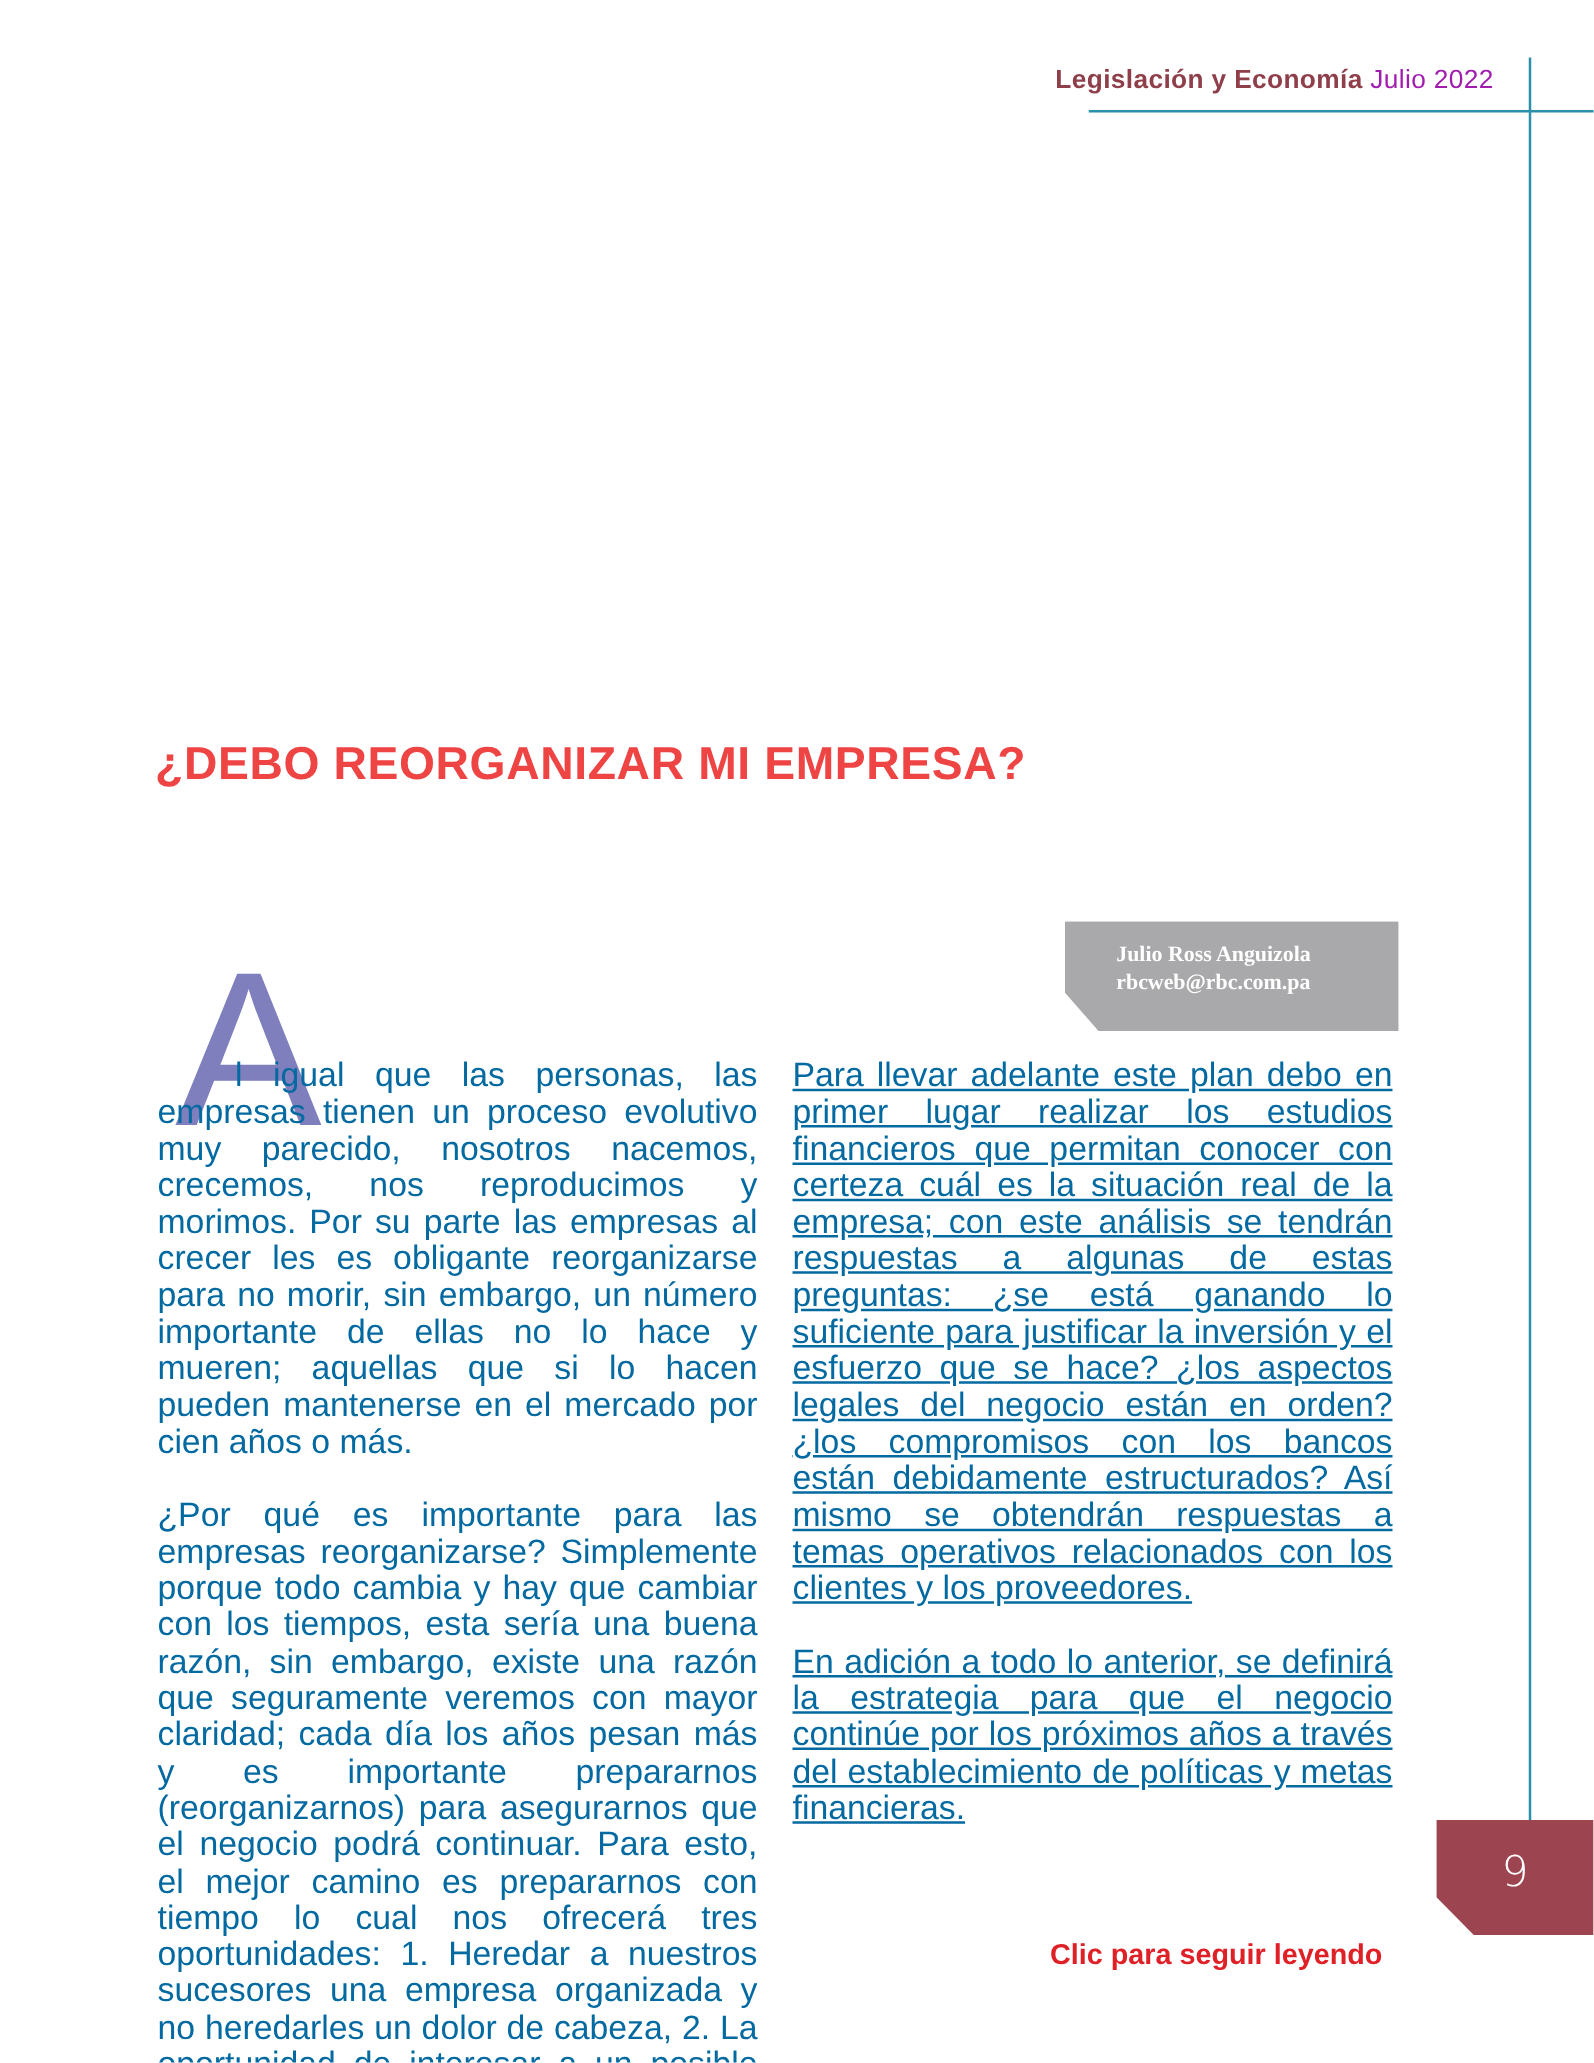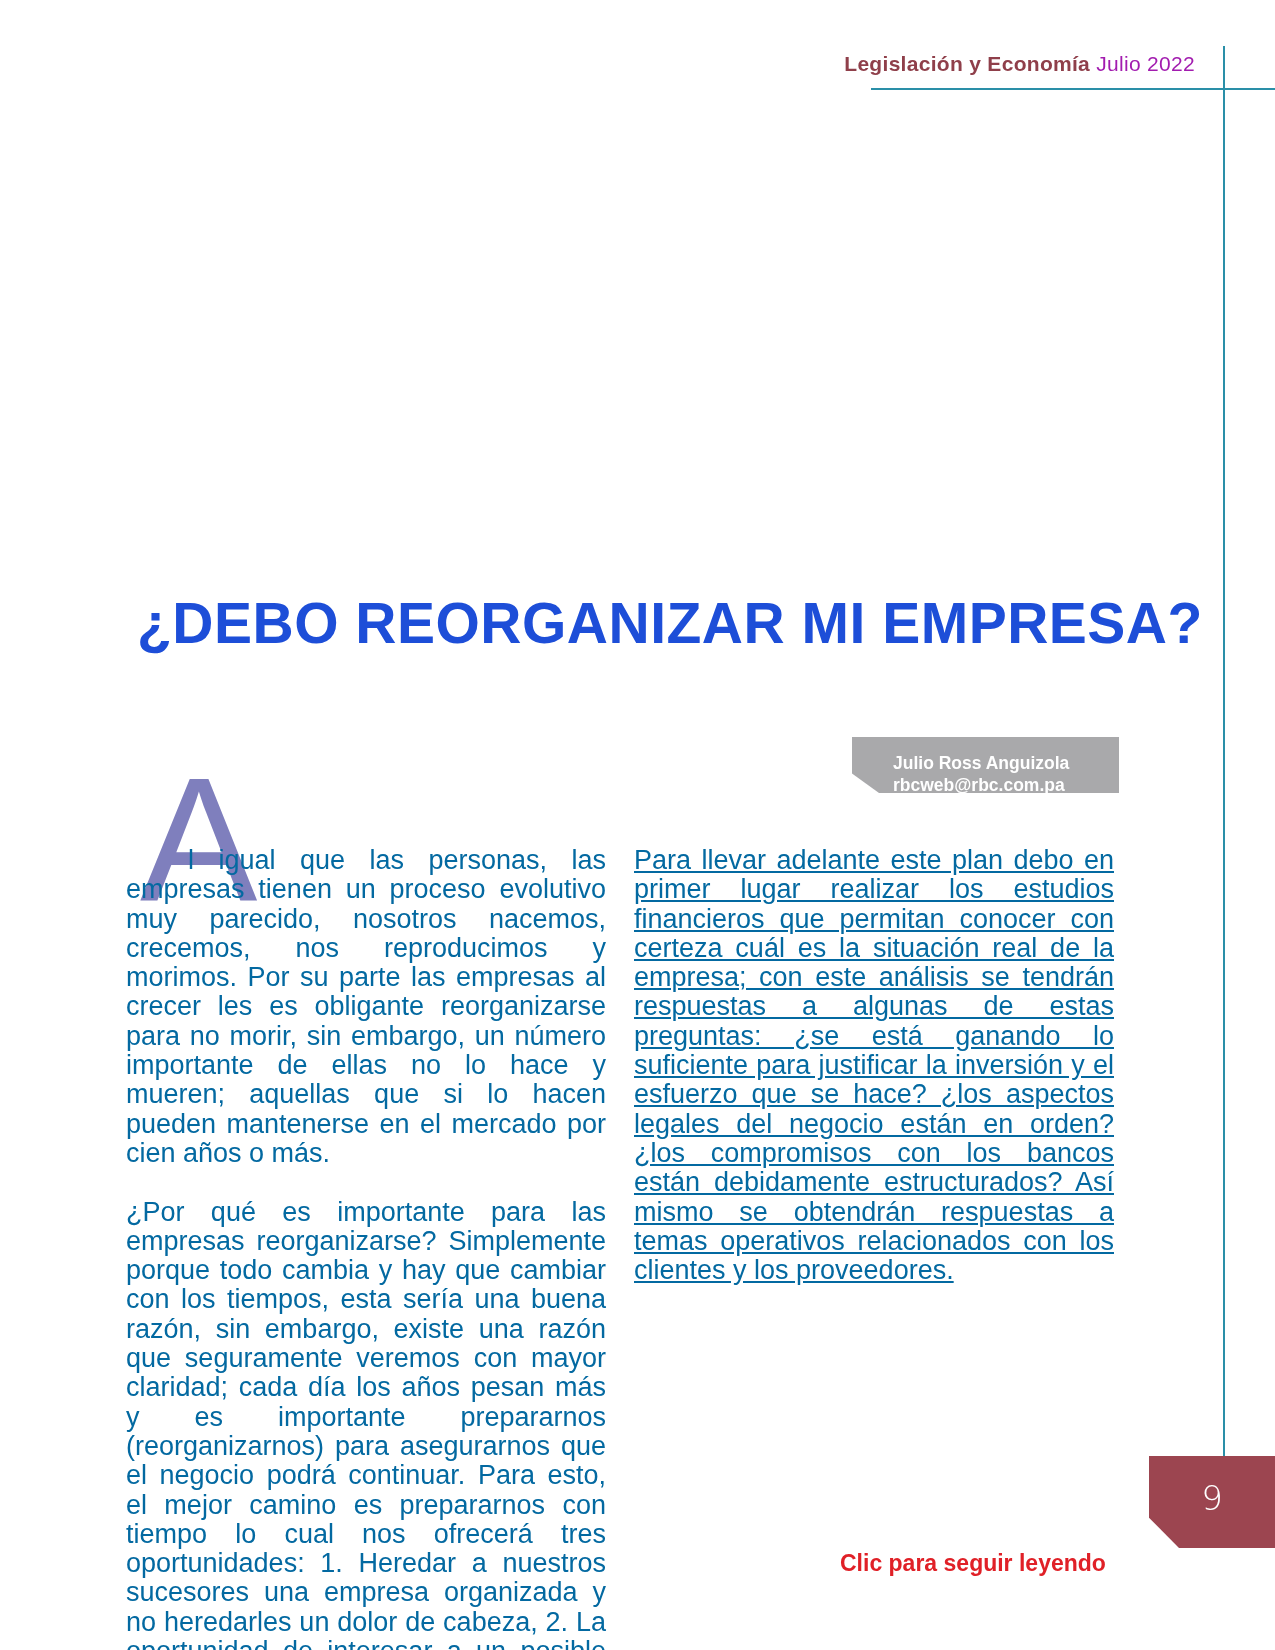--- a/index.html
+++ b/index.html
@@ -16,29 +16,30 @@
   .header-date { color: #a21caf; }
   .hline {
     position: absolute; left: 871px; top: 88px; width: 404px; height: 2px;
     background: #2a8fa8;
   }
   .vline {
     position: absolute; left: 1223px; top: 46px; width: 2px; height: 1410px;
     background: #2a8fa8;
   }
   .title {
-    position: absolute; left: 137px; top: 590px;
-    font-size: 57px; font-weight: bold; color: #1d4ed8;
+    position: absolute; left: 124px; top: 590px;
+    font-size: 37px; font-weight: bold; color: #ef4444;
     letter-spacing: 0.5px; white-space: nowrap;
     font-family: "Liberation Sans", sans-serif;
   }
   .author-box {
-    position: absolute; left: 852px; top: 737px; width: 267px; height: 56px;
+    position: absolute; left: 852px; top: 737px; width: 267px; height: 88px;
     background: #a9a9ab;
     clip-path: polygon(0 0, 100% 0, 100% 100%, 27px 100%, 0 65%);
+    font-family: Liberation Serif, serif;
   }
   .author-name, .author-email {
     position: absolute; left: 41px;
     color: #ffffff; font-weight: bold; font-size: 17.5px; white-space: nowrap;
   }
   .author-name { top: 16px; }
   .author-email { top: 38px; }
 
   .dropcap {
     position: absolute; left: 140px; top: 752px;
@@ -92,19 +93,20 @@
 
 <div class="dropcap">A</div>
 
 <div class="col col-left">
   <p class="indent-first">l igual que las personas, las empresas tienen un proceso evolutivo muy parecido, nosotros nacemos, crecemos, nos reproducimos y morimos. Por su parte las empresas al crecer les es obligante reorganizarse para no morir, sin embargo, un número importante de ellas no lo hace y mueren; aquellas que si lo hacen pueden mantenerse en el mercado por cien años o más.</p>
   <p>¿Por qué es importante para las empresas reorganizarse? Simplemente porque todo cambia y hay que cambiar con los tiempos, esta sería una buena razón, sin embargo, existe una razón que seguramente veremos con mayor claridad; cada día los años pesan más y es importante prepararnos (reorganizarnos) para asegurarnos que el negocio podrá continuar. Para esto, el mejor camino es prepararnos con tiempo lo cual nos ofrecerá tres oportunidades: 1. Heredar a nuestros sucesores una empresa organizada y no heredarles un dolor de cabeza, 2. La oportunidad de interesar a un posible inversionista y venderle una parte del negocio y disfrutar en vida parte del fruto de nuestro esfuerzo. 3. Vender la totalidad del negocio.</p>
 </div>
 
 <div class="col col-right">
   <p>Para llevar adelante este plan debo en primer lugar realizar los estudios financieros que permitan conocer con certeza cuál es la situación real de la empresa; con este análisis se tendrán respuestas a algunas de estas preguntas: ¿se está ganando lo suficiente para justificar la inversión y el esfuerzo que se hace?  ¿los aspectos legales del negocio están en orden? ¿los compromisos con los bancos están debidamente estructurados? Así mismo se obtendrán respuestas a temas operativos relacionados con los clientes y los proveedores.</p>
+  <p>En adición a todo lo anterior, se definirá la estrategia para que el negocio continúe por los próximos años a través del establecimiento de políticas y metas financieras.</p>
 </div>
 
 <div class="page-box">
   <div class="page-number">9</div>
 </div>
 
 <a class="continue-link">Clic para seguir leyendo</a>
 
 </body></html>

